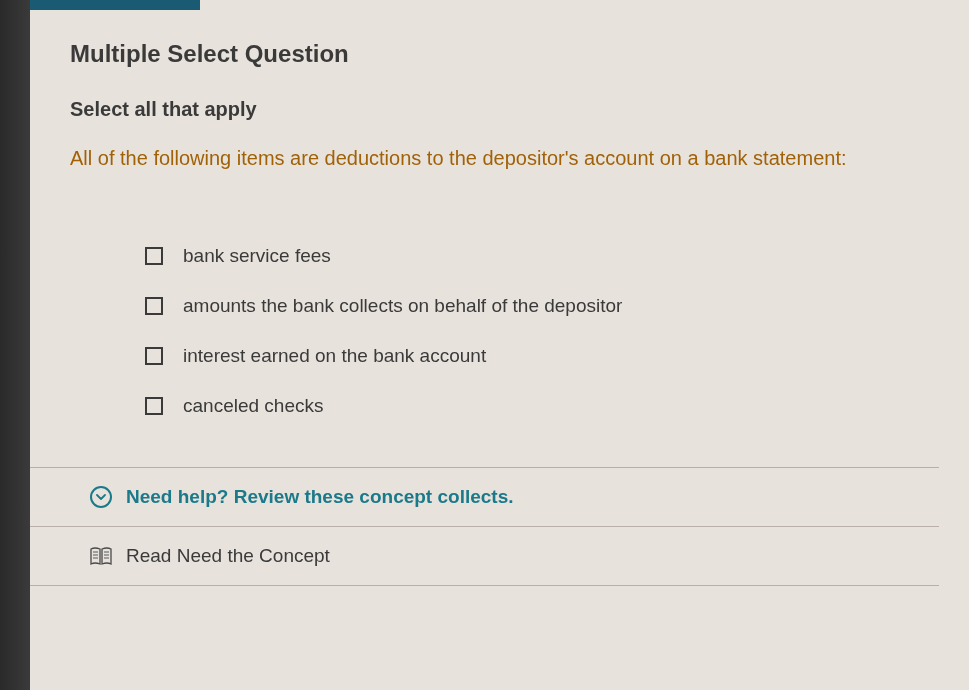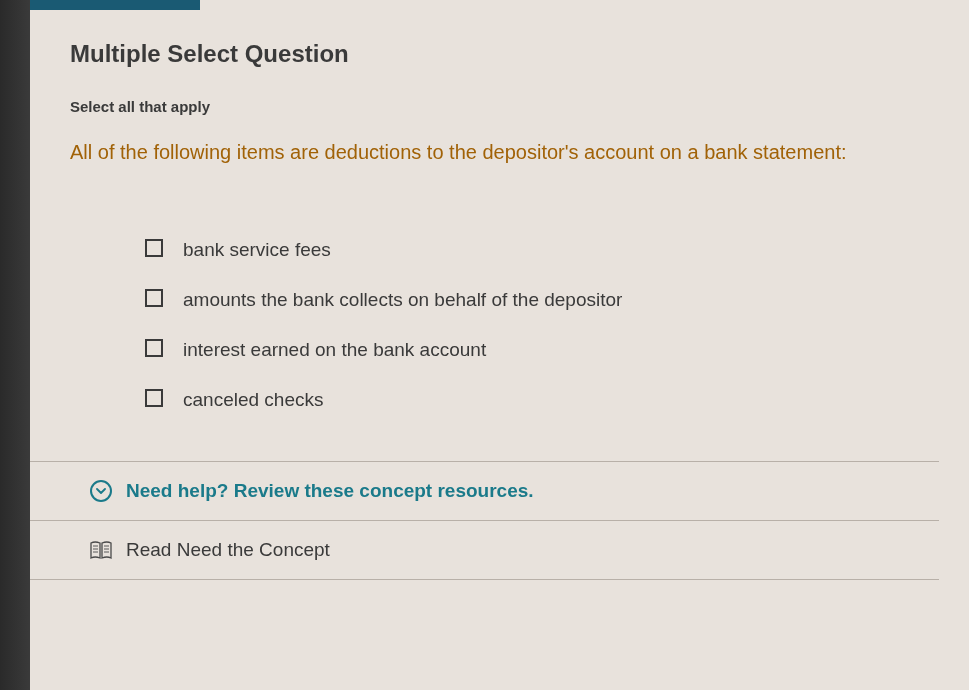--- a/index.html
+++ b/index.html
@@ -36,38 +36,38 @@
       color: #3a3a3a;
       border-radius: 25px;
     }
     .question-type {
       font-size: 24px;
       font-weight: 700;
       color: #3a3a3a;
       margin-bottom: 30px;
     }
     .instruction {
-      font-size: 15px;
+      font-size: 20px;
       font-weight: 700;
       color: #3a3a3a;
       margin-bottom: 22px;
     }
     .prompt {
       font-size: 20px;
       font-weight: 400;
       color: #a16207;
       margin-bottom: 72px;
       line-height: 1.5;
     }
     .options {
       padding-left: 75px;
     }
     .option-row {
       display: flex;
-      align-items: flex-start;
+      align-items: center;
       margin-bottom: 28px;
       cursor: pointer;
     }
     .checkbox {
       width: 18px;
       height: 18px;
       border: 2.5px solid #3a3a3a;
       margin-right: 20px;
       flex-shrink: 0;
       background: transparent;
@@ -151,21 +151,21 @@
     </div>
   </div>
 
   <div class="resources">
     <div class="resource-row">
       <span class="chevron-icon">
         <svg viewBox="0 0 10 10">
             <path d="M1 3 L5 7 L9 3" stroke="#1a7a8a" stroke-width="1.8" fill="none" stroke-linecap="round" stroke-linejoin="round"></path>
           </svg>
       </span>
-      <span class="help-text">Need help? Review these concept resources.</span>
+      <span class="help-text">Need help? Review these concept collects.</span>
     </div>
     <div class="resource-row">
       <span class="book-icon">
         <svg viewBox="0 0 22 18">
           <path d="M1 2 C1 2 5 0 10 2 L10 17 C5 15 1 17 1 17 Z" fill="none" stroke="#4a4a4a" stroke-width="1.3"></path>
           <path d="M21 2 C21 2 17 0 12 2 L12 17 C17 15 21 17 21 17 Z" fill="none" stroke="#4a4a4a" stroke-width="1.3"></path>
           <line x1="3" y1="5" x2="8" y2="5" stroke="#4a4a4a" stroke-width="0.9"></line>
           <line x1="3" y1="8" x2="8" y2="8" stroke="#4a4a4a" stroke-width="0.9"></line>
           <line x1="3" y1="11" x2="8" y2="11" stroke="#4a4a4a" stroke-width="0.9"></line>
           <line x1="14" y1="5" x2="19" y2="5" stroke="#4a4a4a" stroke-width="0.9"></line>

